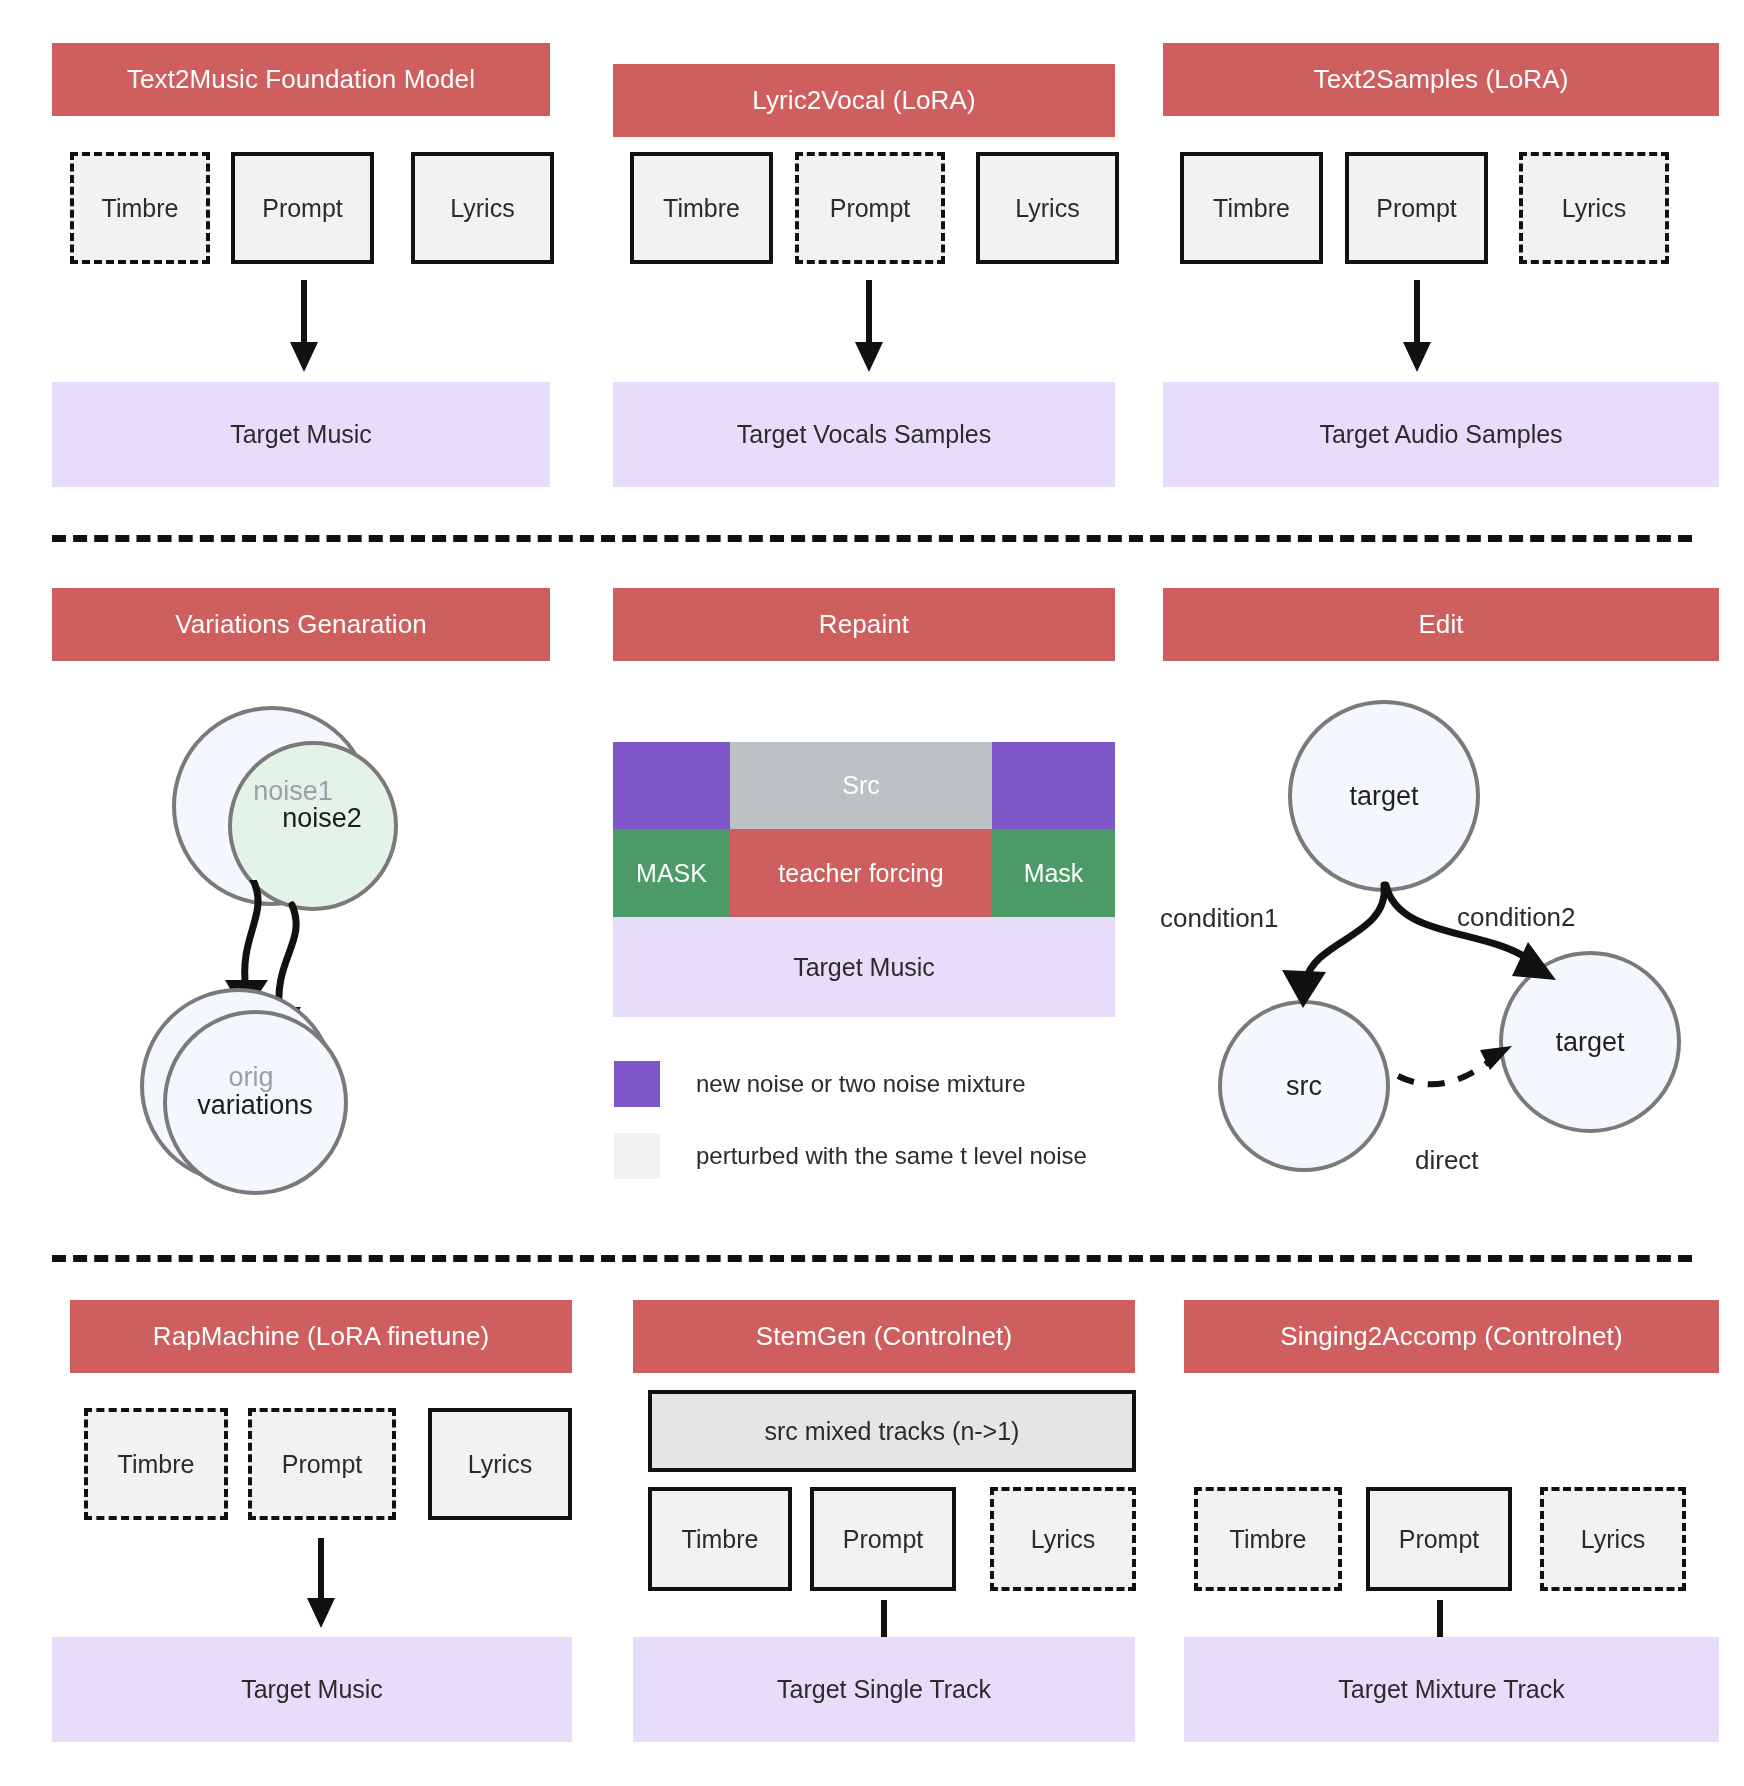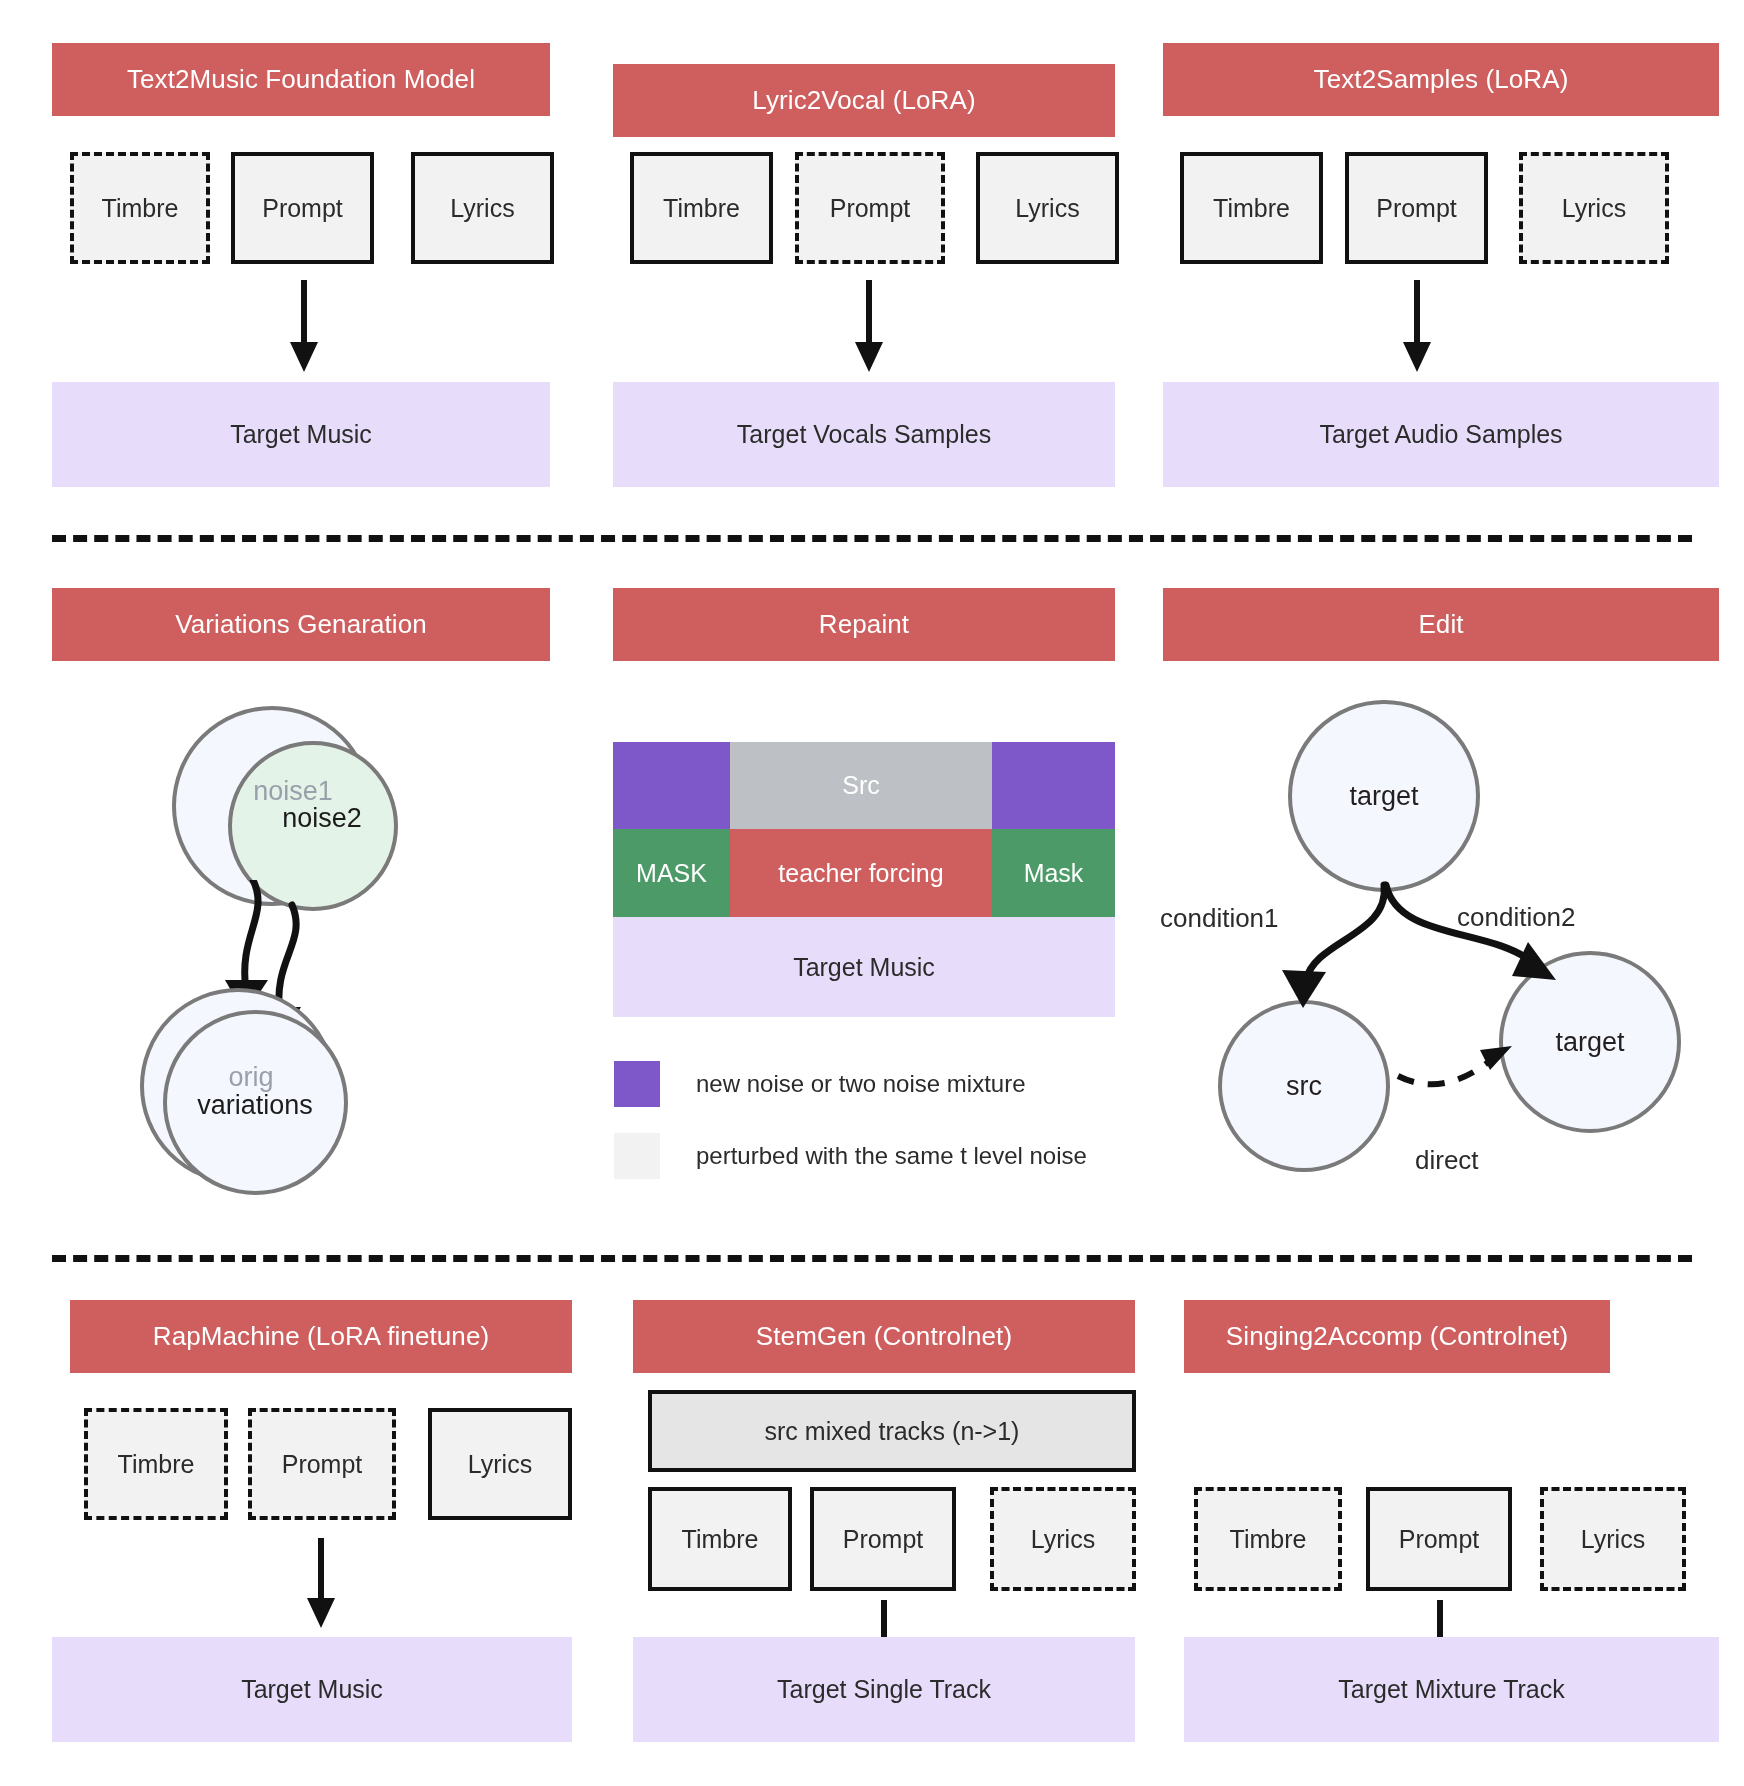--- a/index.html
+++ b/index.html
@@ -280,21 +280,21 @@
     <span>Lyrics</span>
   </div>
   <svg class="arrow-svg" style="left:860px; top:1600px; width:48px; height:72px;" viewBox="0 0 48 72">
     <line x1="24" y1="0" x2="24" y2="50" stroke="#111" stroke-width="6"></line>
     <polygon points="24,70 11,44 37,44" fill="#111"></polygon>
   </svg>
   <div class="target-bar" style="left:633px; top:1637px; width:502px; height:105px;">
     <span>Target Single Track</span>
   </div>
 
-  <div class="title-bar" style="left:1184px; top:1300px; width:426px; height:73px;">
+  <div class="title-bar" style="left:1184px; top:1300px; width:535px; height:73px;">
     <span>Singing2Accomp (Controlnet)</span>
   </div>
   <div class="io-box dashed" style="left:1194px; top:1487px; width:148px; height:104px;">
     <span>Timbre</span>
   </div>
   <div class="io-box" style="left:1366px; top:1487px; width:146px; height:104px;">
     <span>Prompt</span>
   </div>
   <div class="io-box dashed" style="left:1540px; top:1487px; width:146px; height:104px;">
     <span>Lyrics</span>

